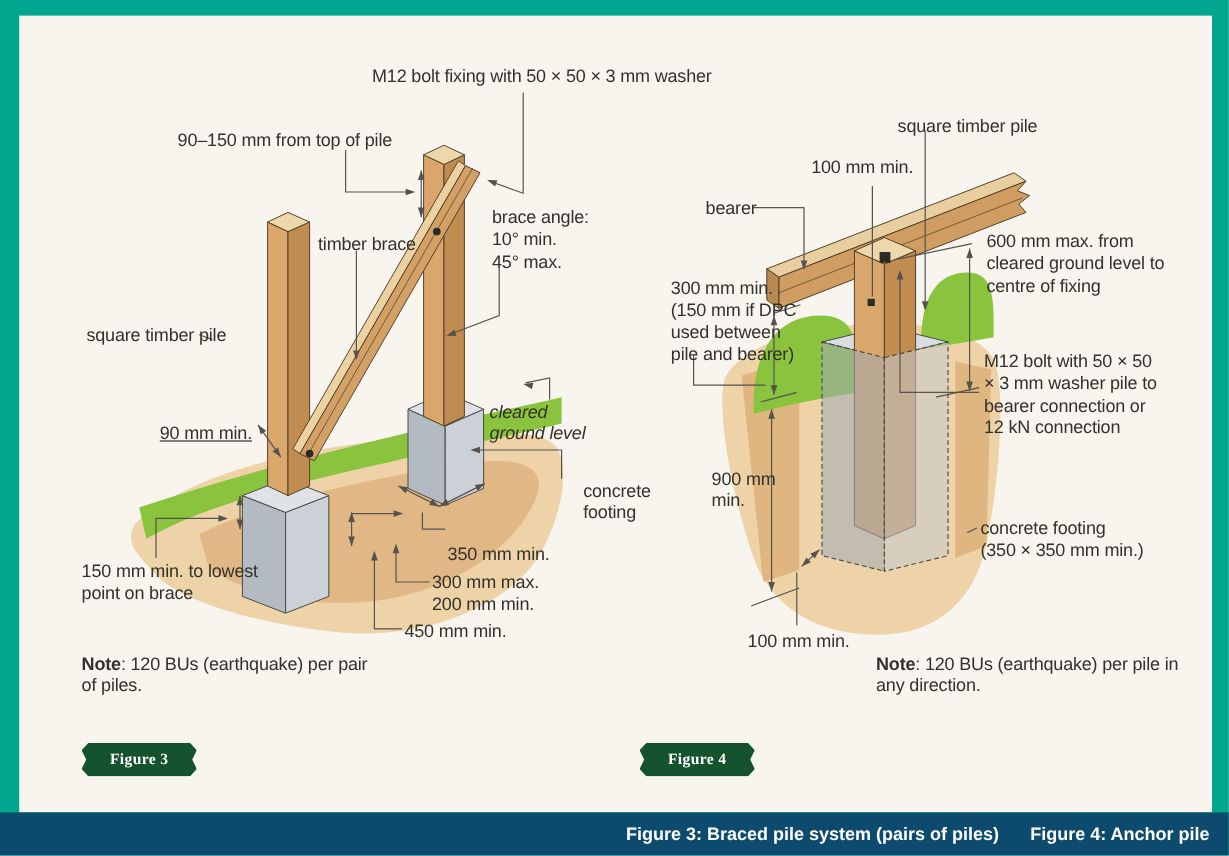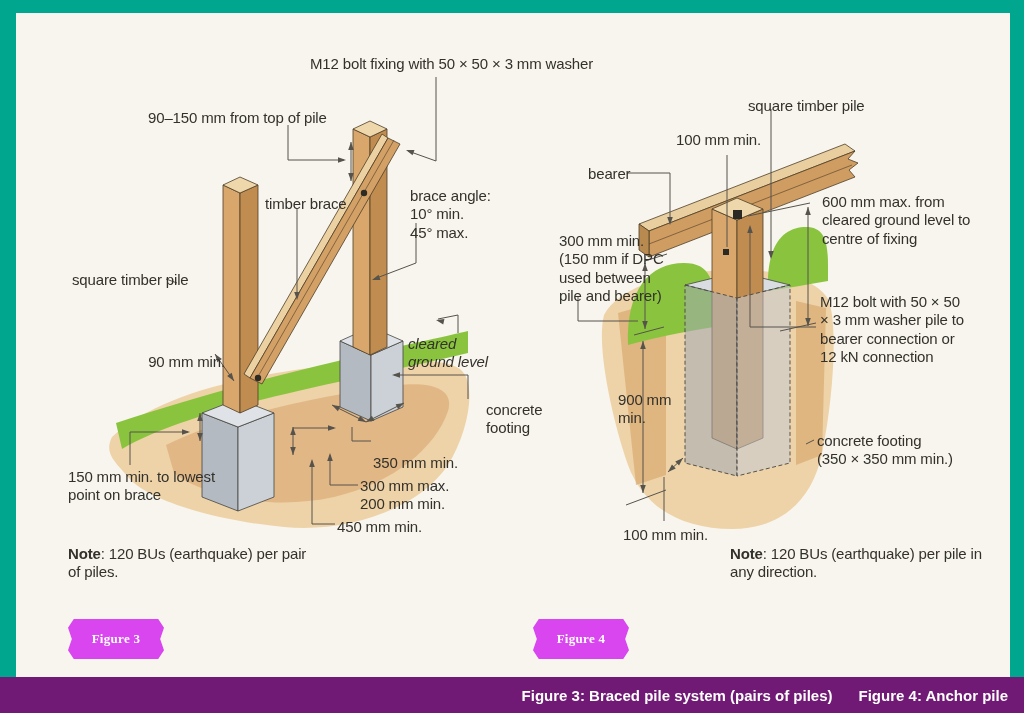--- a/index.html
+++ b/index.html
@@ -13,27 +13,27 @@
     background:#f7f5ee;
   }
   .art{position:absolute;left:0;top:0;width:994px;height:664px;}
   .lbl{
     position:absolute;font-size:15px;line-height:1.22;color:#33312b;
     letter-spacing:-0.15px;white-space:pre-line;
   }
   .lbl b{font-weight:bold;}
   .right{text-align:right;}
   .ribbon{
-    position:absolute;width:96px;height:40px;background:#d946ef;color:#fff;
+    position:absolute;width:96px;height:28px;background:#14532d;color:#fff;
     font-family:"Liberation Serif", serif;font-weight:bold;font-size:13px;
     display:flex;align-items:center;justify-content:center;letter-spacing:.3px;
     clip-path:polygon(6% 0%,94% 0%,100% 22%,96% 50%,100% 78%,94% 100%,6% 100%,0% 78%,4% 50%,0% 22%);
   }
   .captionbar{
-    position:absolute;left:0;bottom:0;width:100%;height:36px;background:#701a75;
+    position:absolute;left:0;bottom:0;width:100%;height:36px;background:#0c4a6e;
     display:flex;align-items:center;justify-content:flex-end;
     color:#fff;font-weight:bold;font-size:15px;padding-right:16px;box-sizing:border-box;
   }
   .captionbar span{white-space:nowrap;}
   .cap-gap{margin-left:26px;}
   svg .ln{stroke:#56534c;stroke-width:1;fill:none;}
   svg .ah{fill:#56534c;}
 </style>
 </head>
 <body>
@@ -209,25 +209,25 @@
       <path class="ln" d="M800,314 L734,314 L734,214"></path>
       <use href="#ah" class="ah" transform="translate(734,212) rotate(-90)"></use>
 
       <path class="ln" d="M790,431 L798,427"></path>
     </g>
   </svg>
 
   <div class="lbl" style="left:294px;top:42px;">M12 bolt fixing with 50 × 50 × 3 mm washer</div>
   <div class="lbl" style="left:132px;top:96px;">90–150 mm from top of pile</div>
   <div class="lbl" style="left:249px;top:182px;">timber brace</div>
-  <div class="lbl" style="left:394px;top:174px;">brace angle:
+  <div class="lbl" style="left:394px;top:160px;">brace angle:
 10° min.
 45° max.</div>
   <div class="lbl" style="left:56px;top:258px;">square timber pile</div>
-  <div class="lbl right" style="left:129px;top:340px;width:80px;">90 mm min.</div>
+  <div class="lbl right" style="left:114px;top:340px;width:80px;text-decoration:underline;">90 mm min.</div>
   <div class="lbl" style="left:392px;top:322px;font-style:italic;">cleared
 ground level</div>
   <div class="lbl" style="left:426px;top:388px;margin-left:44px;">concrete
 footing</div>
   <div class="lbl" style="left:357px;top:441px;">350 mm min.</div>
   <div class="lbl" style="left:344px;top:464px;">300 mm max.
 200 mm min.</div>
   <div class="lbl" style="left:321px;top:505px;">450 mm min.</div>
   <div class="lbl" style="left:52px;top:455px;">150 mm min. to lowest
 point on brace</div>
@@ -242,21 +242,21 @@
 cleared ground level to
 centre of fixing</div>
   <div class="lbl" style="left:514px;top:219px;margin-left:29px;">300 mm min.
 (150 mm if DPC
 used between
 pile and bearer)</div>
   <div class="lbl" style="left:804px;top:280px;">M12 bolt with 50 × 50
 × 3 mm washer pile to
 bearer connection or
 12 kN connection</div>
-  <div class="lbl" style="left:602px;top:378px;">900 mm
+  <div class="lbl" style="left:577px;top:378px;">900 mm
 min.</div>
   <div class="lbl" style="left:607px;top:513px;">100 mm min.</div>
   <div class="lbl" style="left:801px;top:419px;">concrete footing
 (350 × 350 mm min.)</div>
   <div class="lbl" style="left:714px;top:532px;"><b>Note</b><span>: 120 BUs (earthquake) per pile in
 any direction.</span></div>
   <div class="ribbon" style="left:517px;top:606px;">Figure 4</div>
 
 </div>
 

